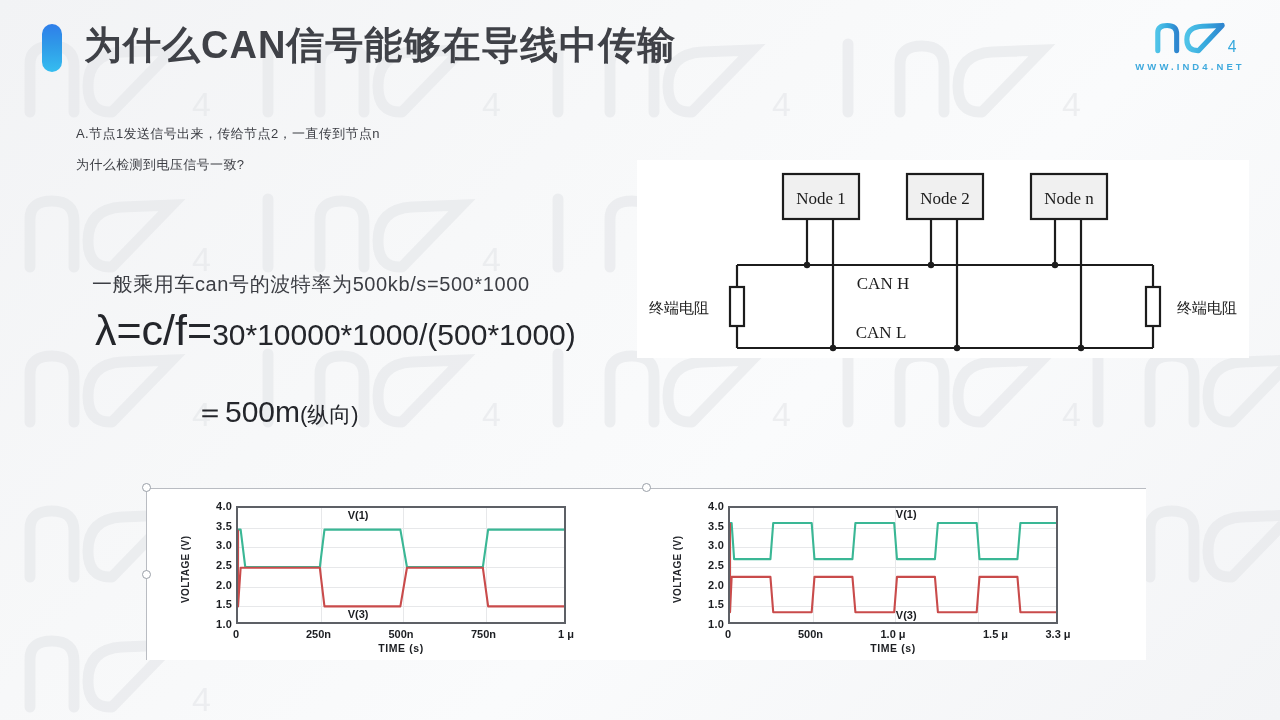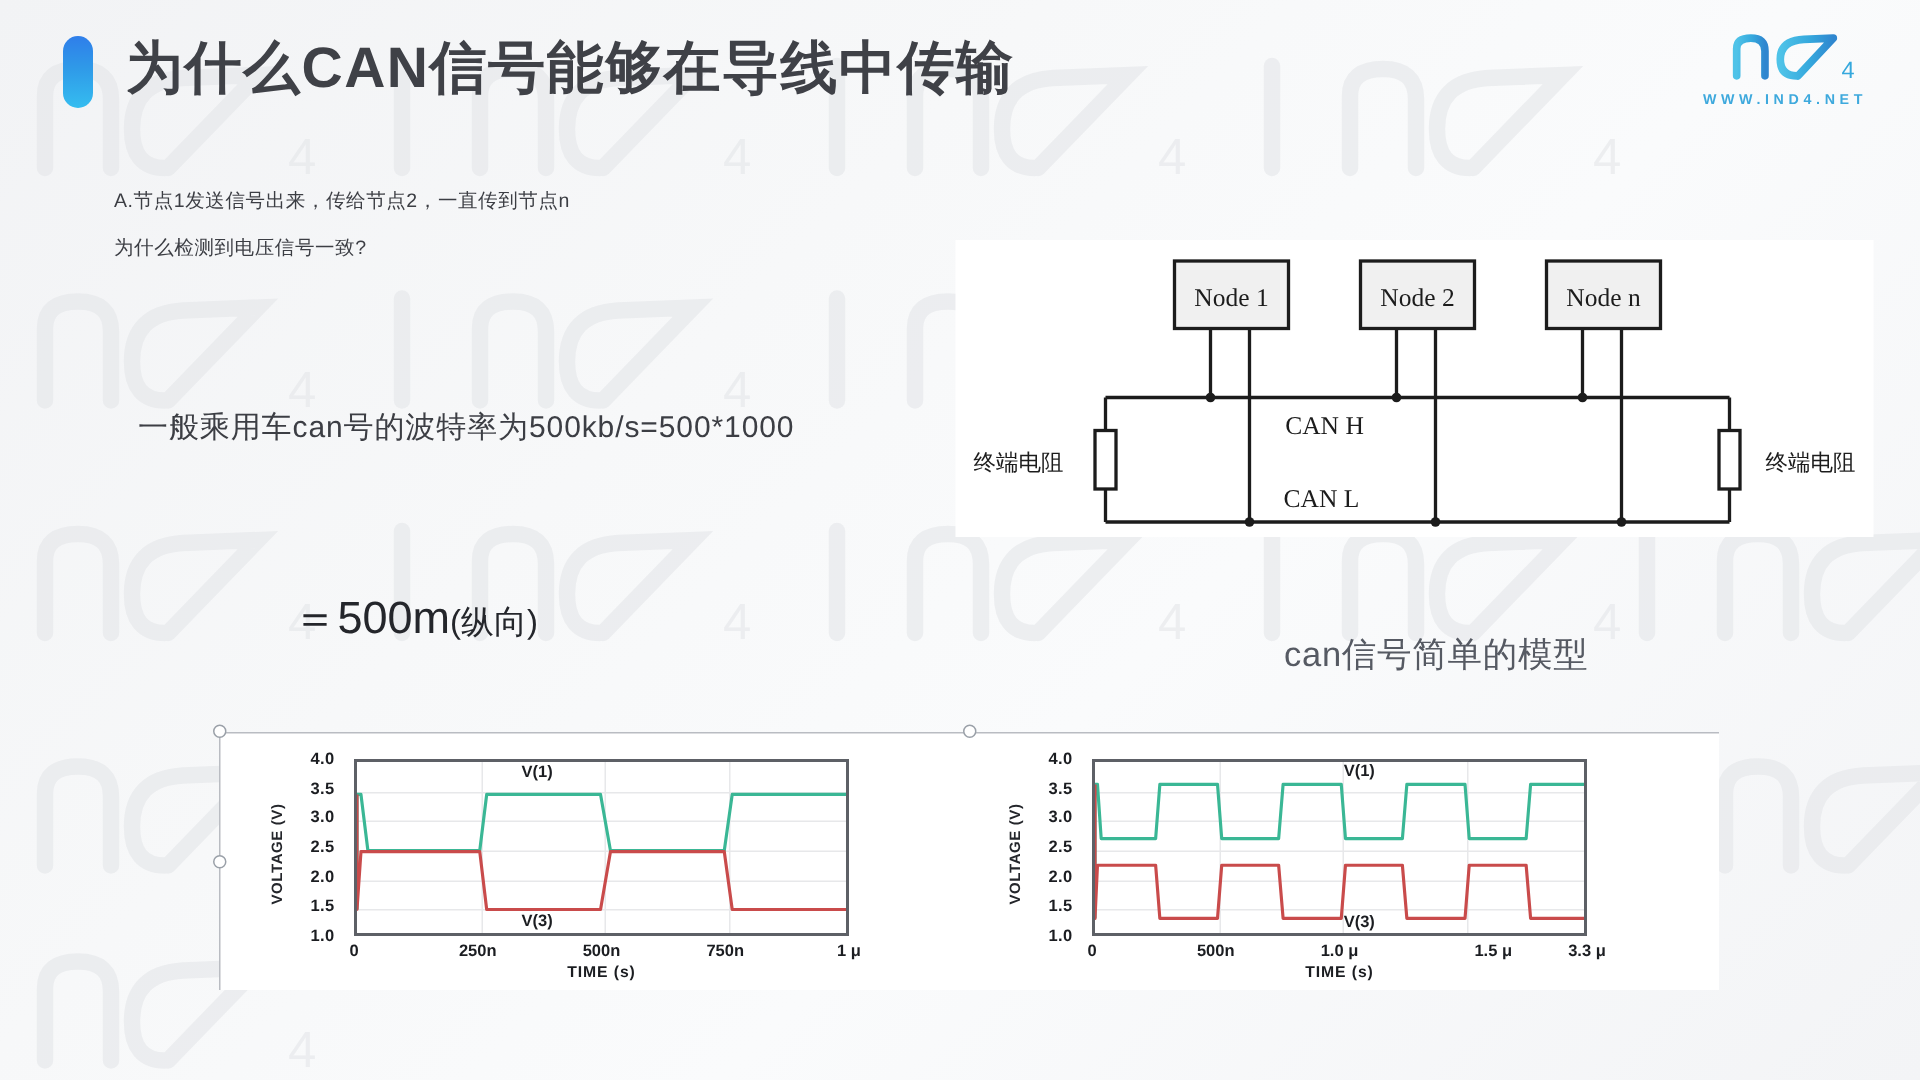--- a/index.html
+++ b/index.html
@@ -219,21 +219,21 @@
     color: #24262b;
     writing-mode: vertical-rl;
     transform: rotate(180deg);
     text-align: center;
     letter-spacing: 0.4px;
   }
   .ch-ytick {
     position: absolute;
     right: 0;
     width: 34px;
-    text-align: center;
+    text-align: right;
     font-size: 11px;
     font-weight: bold;
     color: #1b1d21;
     transform: translateY(-50%);
     letter-spacing: 0.2px;
   }
   .ch-yticks {
     position: absolute;
     left: 20px;
     top: 0;
@@ -489,20 +489,23 @@
     <div class="logo-url">WWW.IND4.NET</div>
   </div>
 
   <div class="q-text">
     <div>A.节点1发送信号出来，传给节点2，一直传到节点n</div>
     <div>为什么检测到电压信号一致?</div>
   </div>
 
   <div class="baud-text">一般乘用车can号的波特率为500kb/s=500*1000</div>
 
+  <div class="formula">
+    <span class="lam">λ=c/f=</span><span class="rhs">30*10000*1000/(500*1000)</span>
+  </div>
 
   <div class="result">
     <span class="big">＝500m</span><span class="small">(纵向)</span>
   </div>
 
   <div class="diagram-panel">
     <svg width="612" height="198" viewBox="0 0 612 198">
       <g stroke="#1c1c1c" fill="none" stroke-width="2.2">
 
         <rect x="146" y="14" width="76" height="45" fill="#f0f0f0"></rect>
@@ -541,21 +544,20 @@
         <text id="dg-canh" x="246" y="129" font-size="17">CAN H</text>
         <text id="dg-canl" x="244" y="178" font-size="17">CAN L</text>
       </g>
       <g font-family="Liberation Sans, sans-serif" fill="#1c1c1c" font-size="15">
         <text id="dg-termleft" x="12" y="153">终端电阻</text>
         <text id="dg-termright" x="540" y="153">终端电阻</text>
       </g>
     </svg>
   </div>
 
-  <div class="diagram-caption">can信号简单的模型</div>
 
   <div class="picture-object">
     <div class="pic-white"></div>
     <div class="sel-border-top"></div>
     <div class="sel-border-left"></div>
     <div class="handle h-tl"></div>
     <div class="handle h-tm"></div>
     <div class="handle h-ml"></div>
 
     <div class="chart-wrap" id="chart-left">

